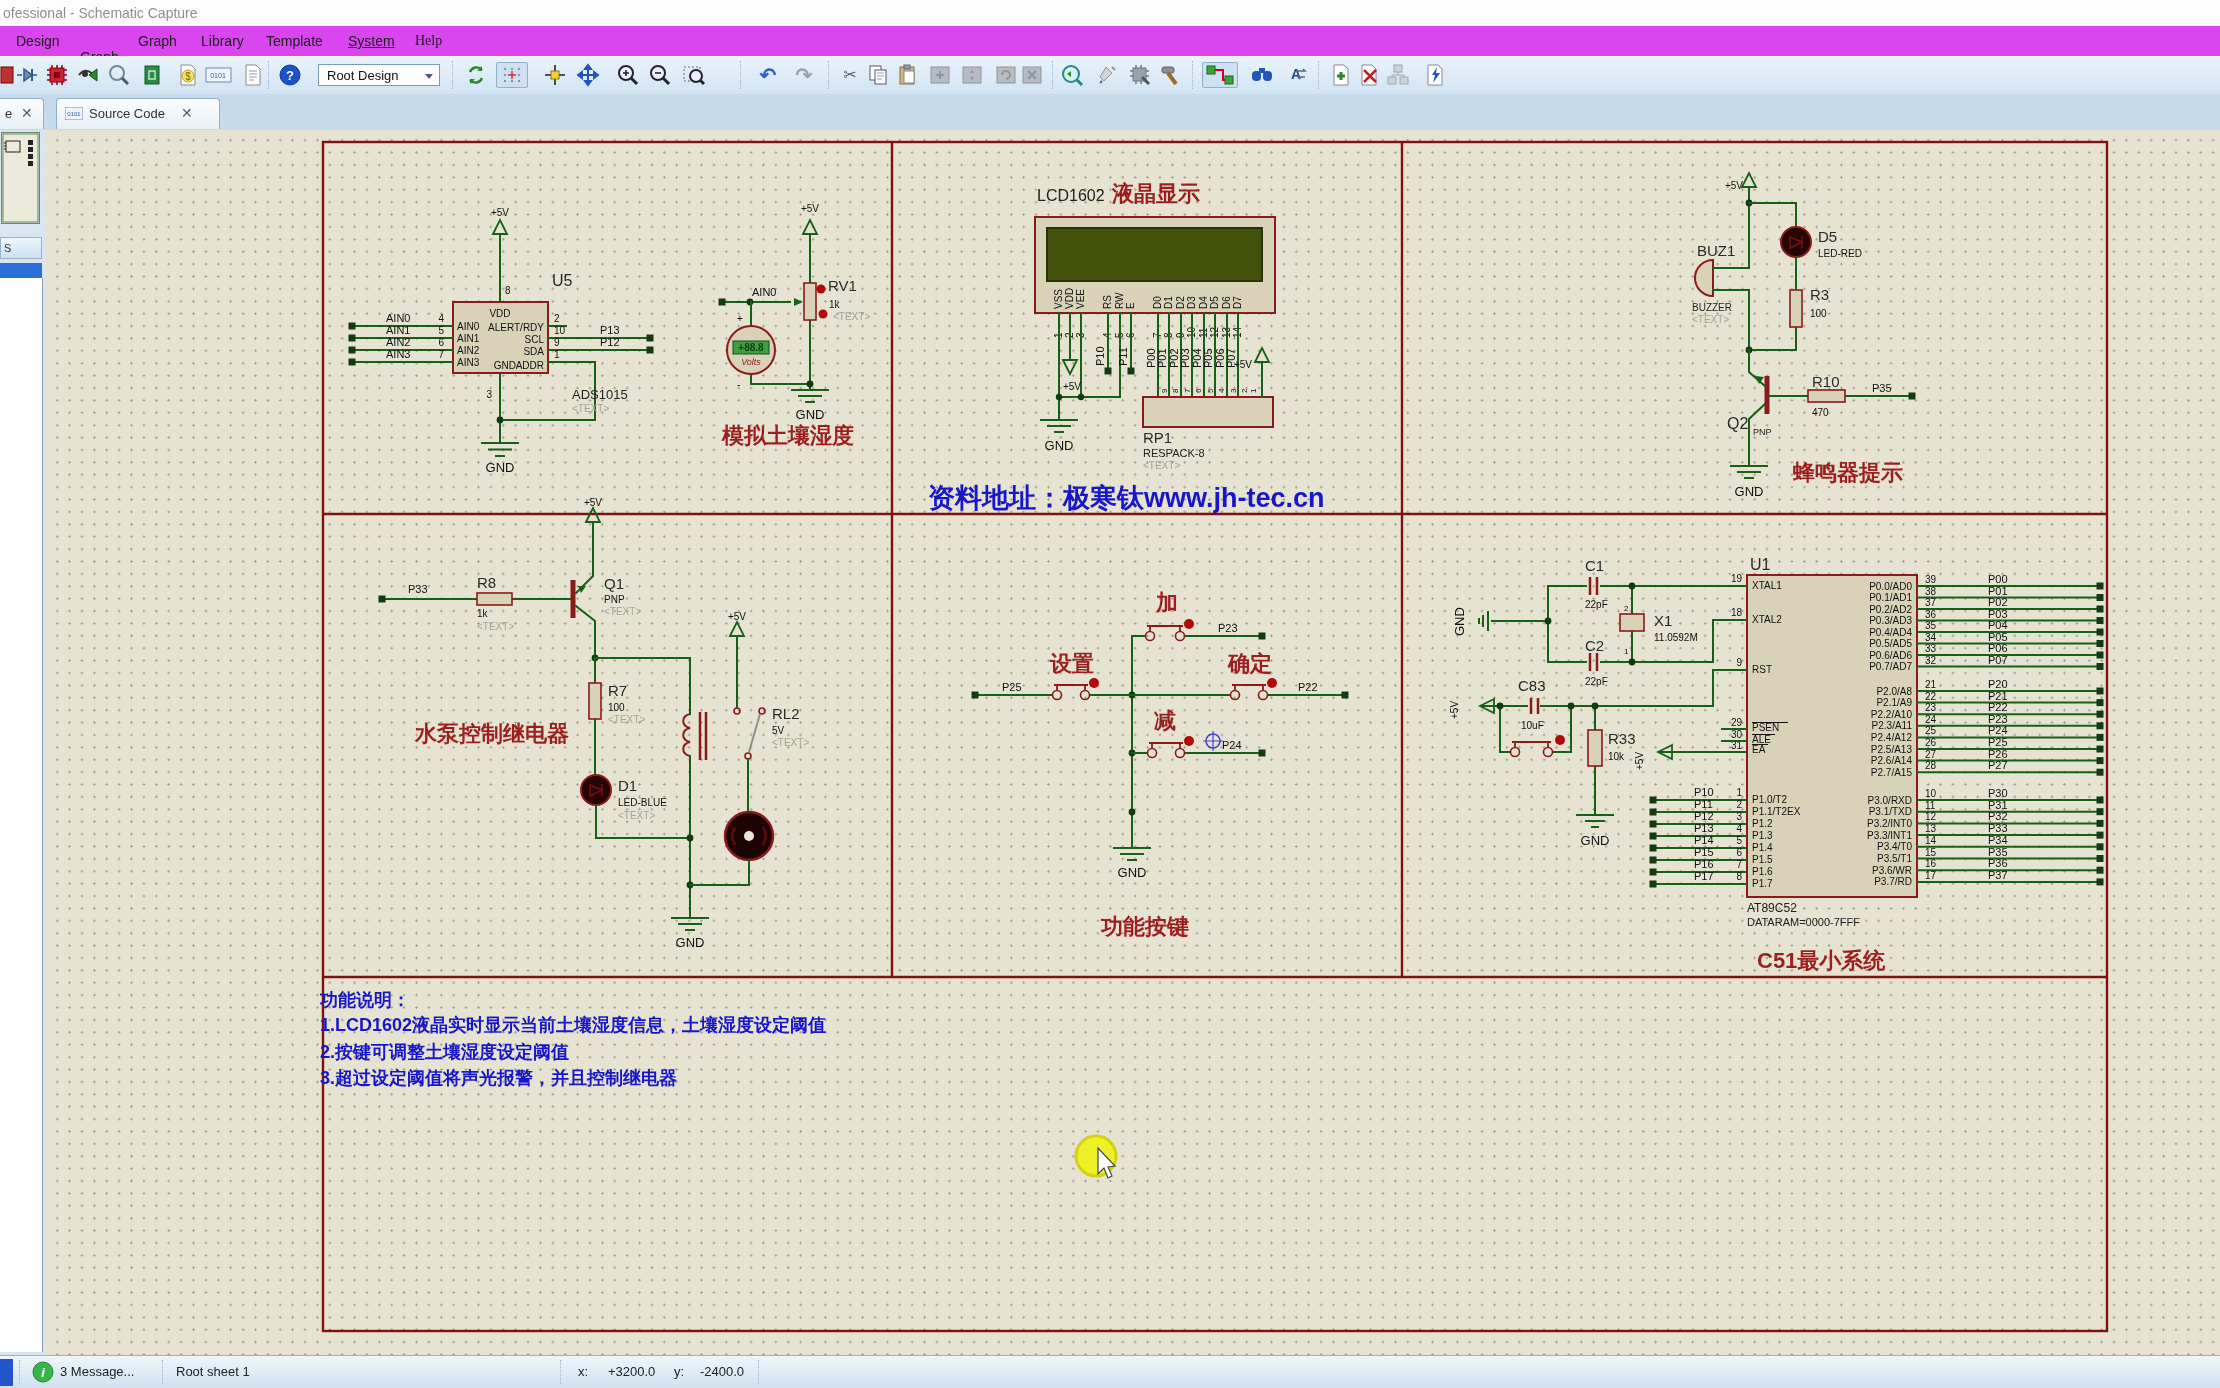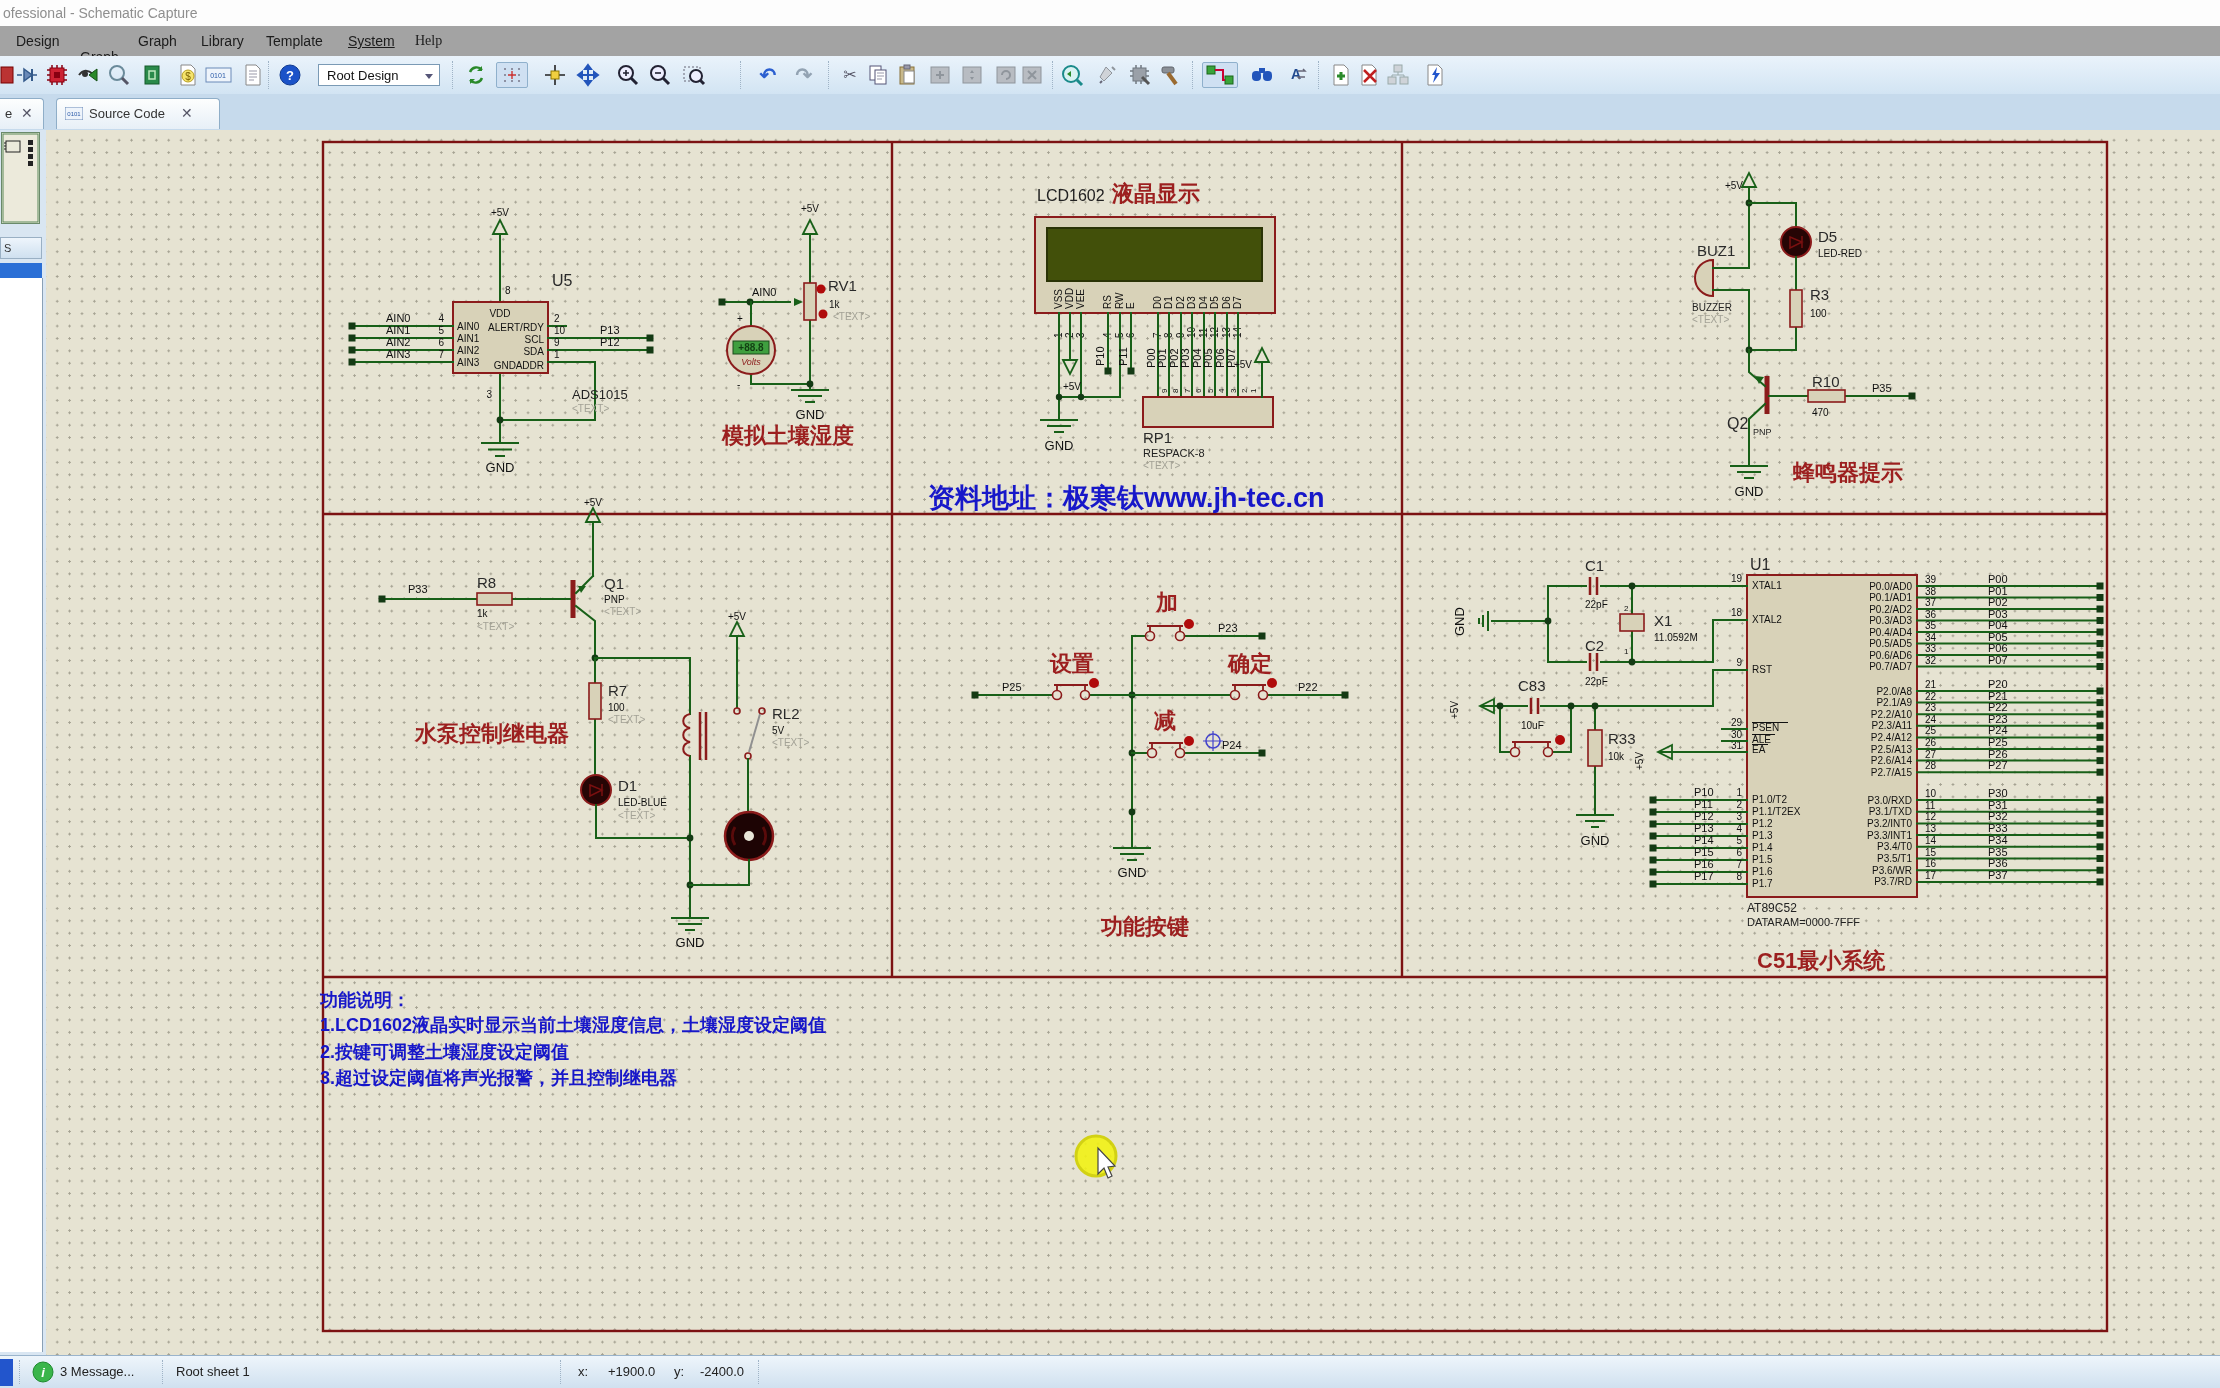--- a/index.html
+++ b/index.html
@@ -1,20 +1,20 @@
 <!DOCTYPE html>
 <html><head>
 <meta charset="utf-8">
 <style>
   html,body{margin:0;padding:0}
   body{width:2220px;height:1388px;overflow:hidden;position:relative;
        font-family:"Liberation Sans",sans-serif;background:#fff}
   .titlebar{position:absolute;left:0;top:0;width:100%;height:26px;background:#fdfdfd;
             color:#8f8f8f;font-size:14px;line-height:26px;padding-left:3px;box-sizing:border-box}
-  .menubar{position:absolute;left:0;top:26px;width:100%;height:30px;background:#a3a3a3}
+  .menubar{position:absolute;left:0;top:26px;width:100%;height:30px;background:#d946ef}
   .menu-item{position:absolute;top:0;height:30px;line-height:30px;font-size:14px;color:#1c1c1c;cursor:default}
   .toolbar{position:absolute;left:0;top:56px;width:100%;height:38px;
            background:linear-gradient(#eaf3fb,#d2e4f3);border-bottom:1px solid #b0c6d8}
   .ic{position:absolute;top:7px;width:24px;height:24px;font-size:17px;line-height:24px;text-align:center}
   .ic svg{position:absolute;left:0;top:0}
   .pressed{background:#cfe0f2;border:1px solid #8fb0cc;border-radius:2px;top:6px}
   .tsep{position:absolute;top:5px;height:28px;border-left:1px dotted #9fb3c6}
   .combo{position:absolute;left:318px;top:8px;width:122px;height:22px;background:#fff;
          border:1px solid #7a9ab5;font-size:13px;line-height:22px;padding-left:8px;box-sizing:border-box;color:#111}
   .combo .chev{position:absolute;right:6px;top:9px;width:0;height:0;border-left:4px solid transparent;
@@ -916,17 +916,17 @@
   <span class="ssep" style="left:19px"></span>
   <svg width="22" height="22" style="position:absolute;left:32px;top:5px">
       <circle cx="11" cy="11" r="10" fill="#3ab54a" stroke="#1e8a2e"></circle>
       <text x="11" y="16" text-anchor="middle" font-size="13" font-weight="bold" font-style="italic" fill="#fff">i</text>
     </svg>
   <span class="stxt" style="left:60px">3 Message...</span>
   <span class="ssep" style="left:162px"></span>
   <span class="stxt" style="left:176px">Root sheet 1</span>
   <span class="ssep" style="left:560px"></span>
   <span class="stxt" style="left:578px">x:</span>
-  <span class="stxt" style="left:608px">+1900.0</span>
+  <span class="stxt" style="left:608px">+3200.0</span>
   <span class="stxt" style="left:674px">y:</span>
   <span class="stxt" style="left:700px">-2400.0</span>
   <span class="ssep" style="left:758px"></span>
 </div>
 
 </body></html>

